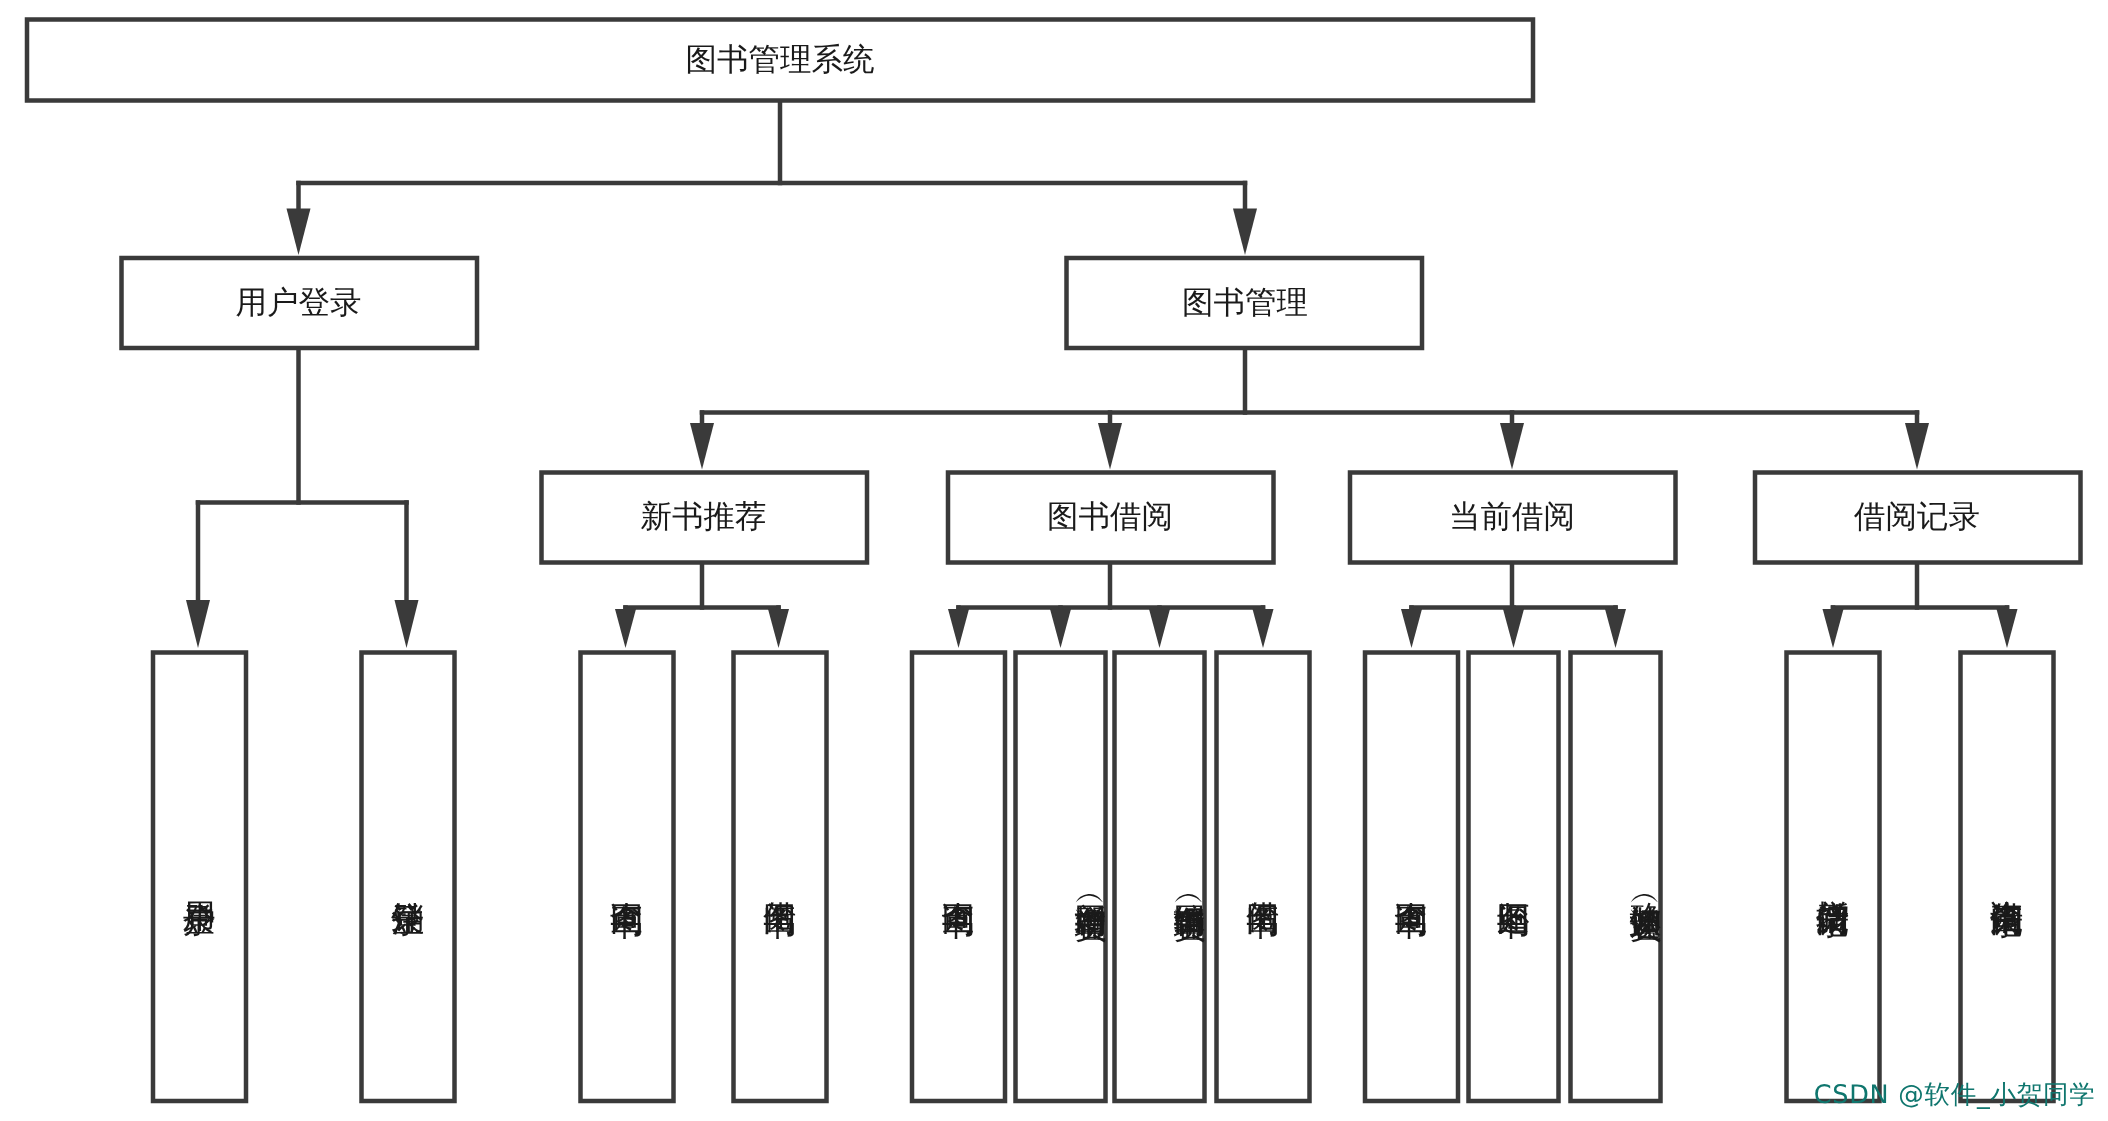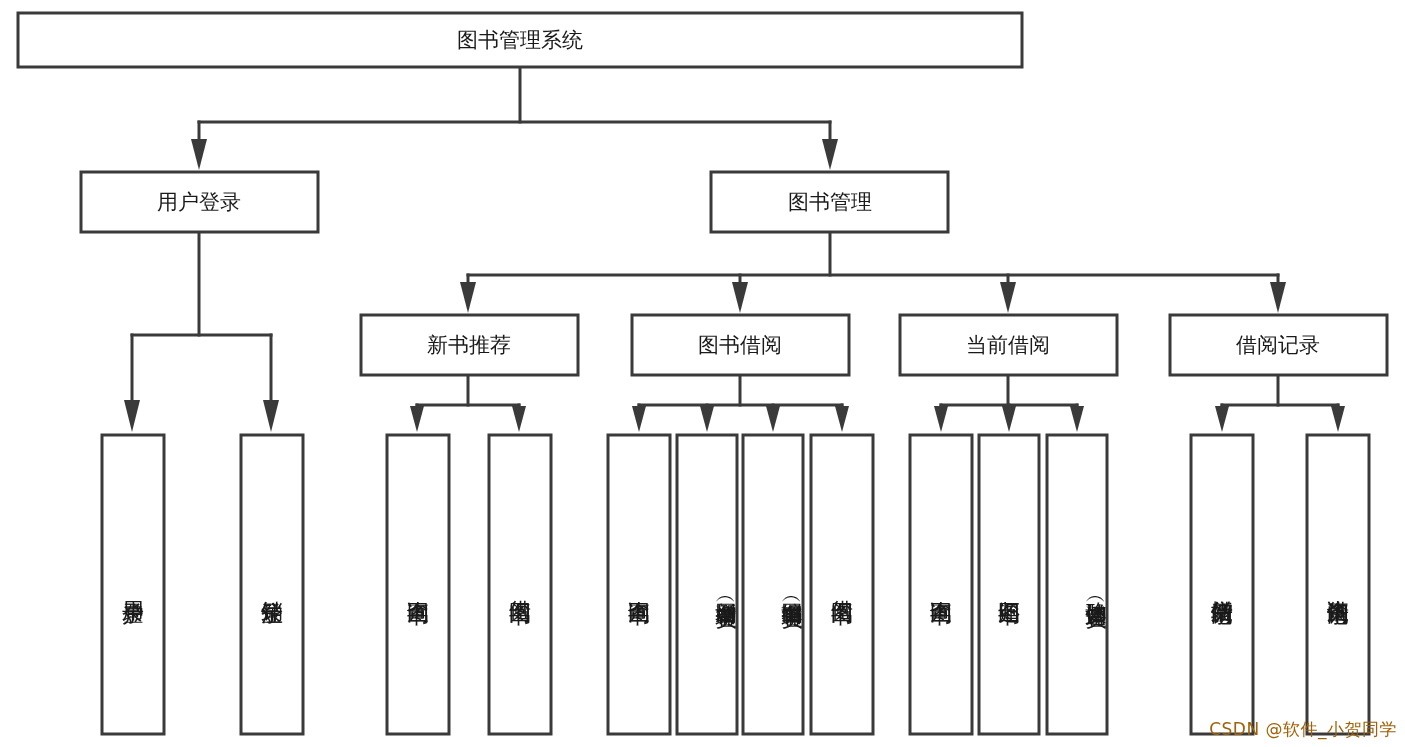--- a/index.html
+++ b/index.html
@@ -64,21 +64,21 @@
     text-align: center;
     white-space: nowrap;
     pointer-events: none;
   }
   .watermark {
     position: absolute;
     right: 8px;
     bottom: 6px;
     font-family: "DejaVu Sans", "Liberation Sans", sans-serif;
     font-size: 17px;
-    color: #a16207;
+    color: #0f766e;
     white-space: nowrap;
     letter-spacing: 0.5px;
   }
 </style>
 </head>
 <body>
 
 <div id="diagram-root">
 
   <svg id="tree-svg" viewBox="0 0 1405 747">

